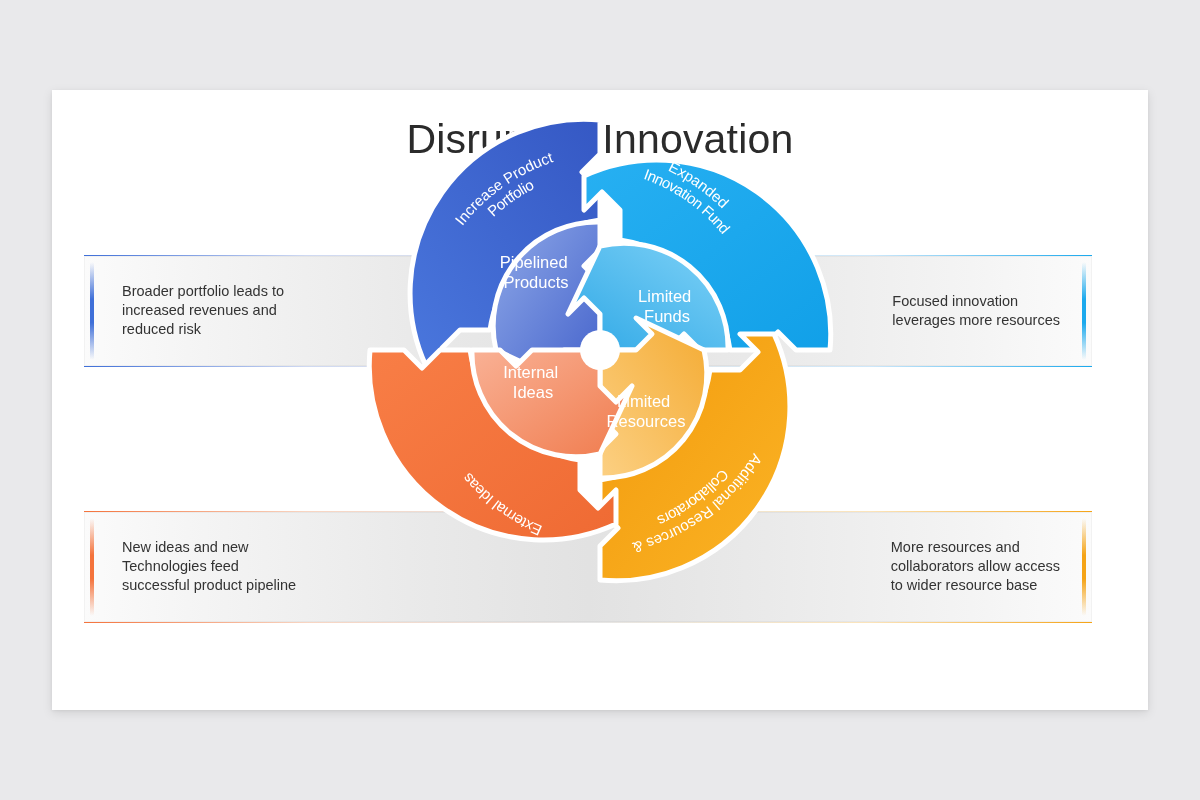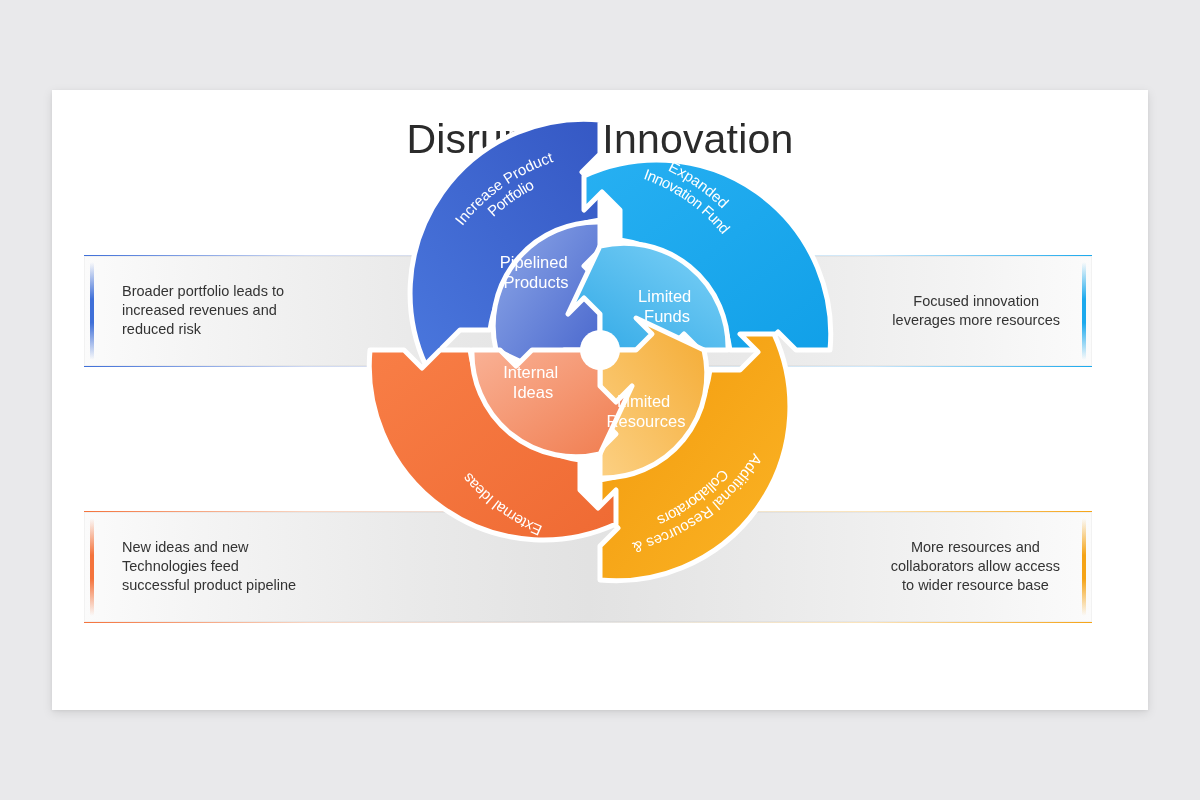--- a/index.html
+++ b/index.html
@@ -82,21 +82,21 @@
   .bar-text {
     position: absolute;
     top: 50%;
     transform: translateY(-50%);
     font-size: 14.5px;
     line-height: 1.32;
     color: #333333;
     white-space: pre-line;
   }
   .bar-text.l { left: 38px;  text-align: left; }
-  .bar-text.r { right: 32px; text-align: center; }
+  .bar-text.r { right: 32px; text-align: left; }
 
   
   #diagram {
     position: absolute;
     left: 308px;
     top: 20px;
     width: 480px;
     height: 480px;
   }
   #diagram svg { display: block; }

